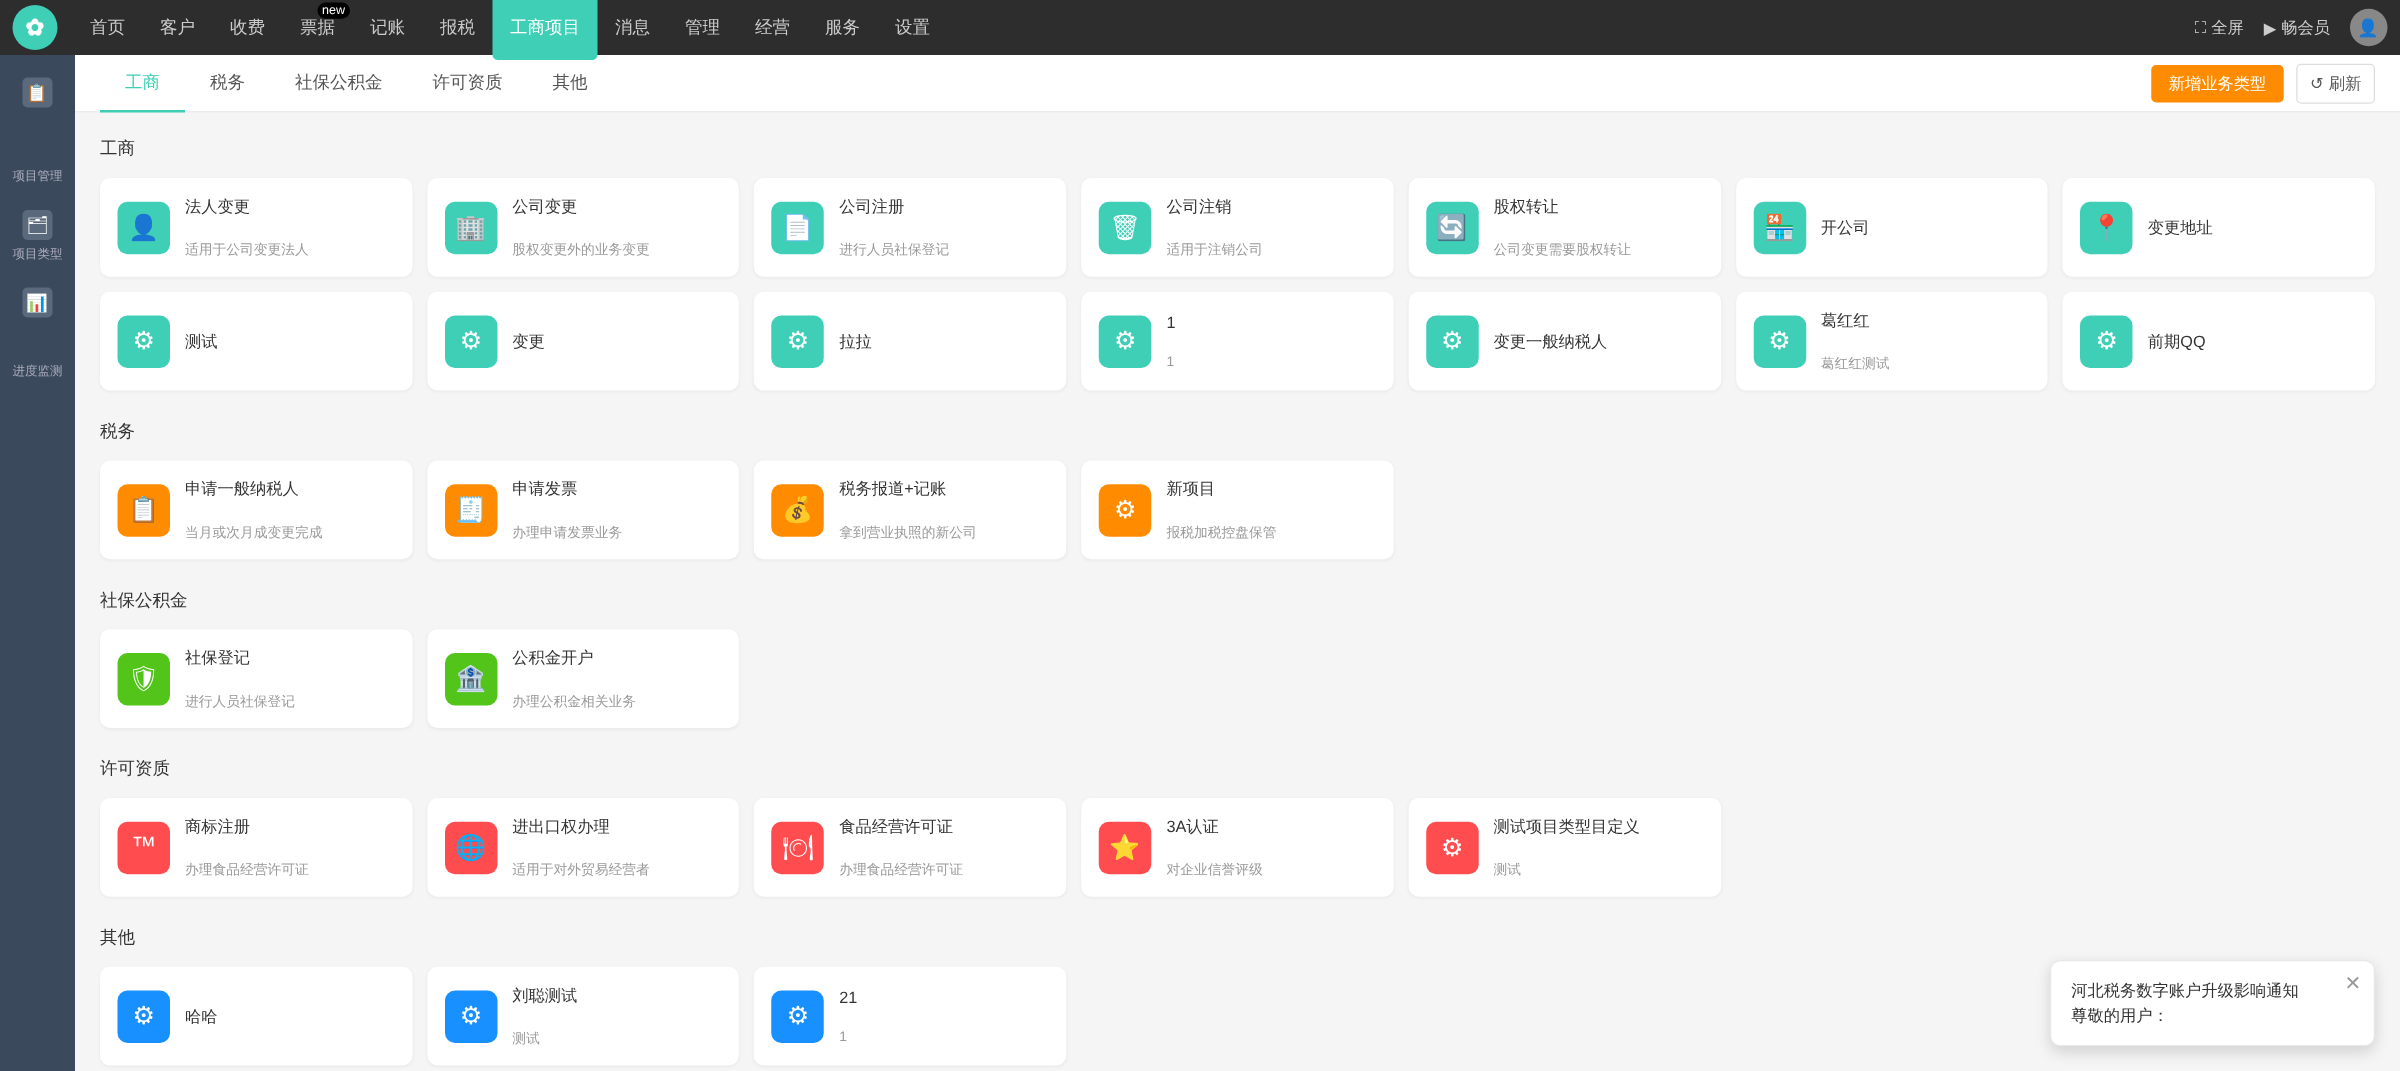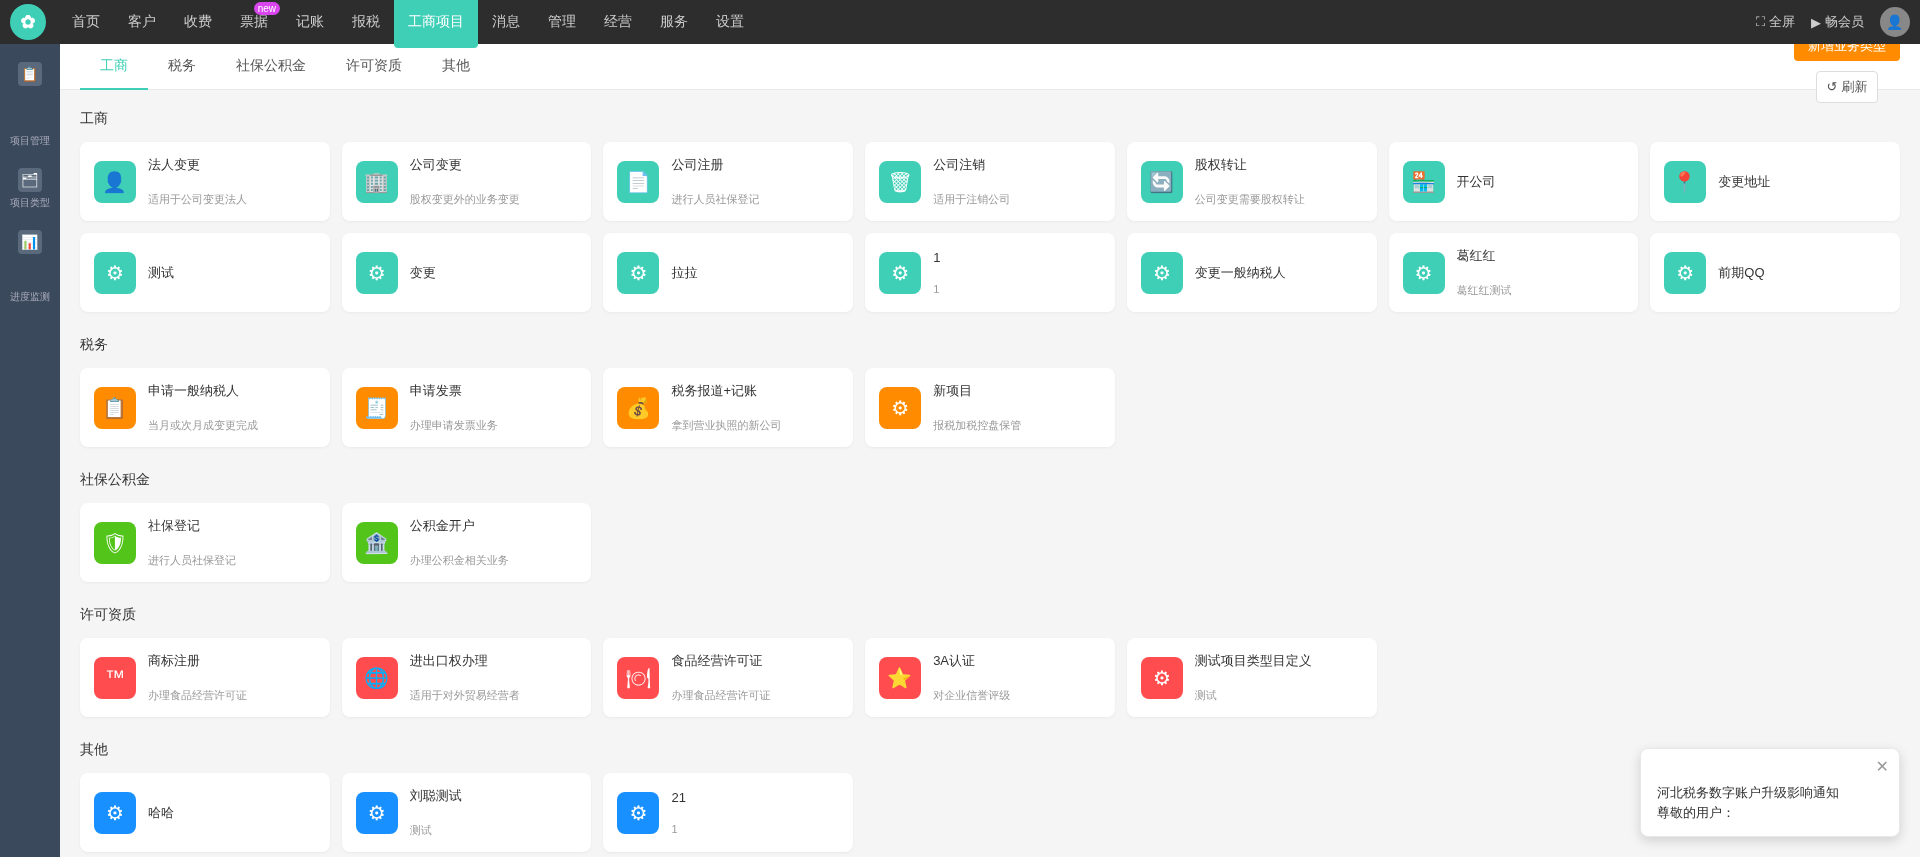--- a/index.html
+++ b/index.html
@@ -4,42 +4,42 @@
   <style>
     * { box-sizing: border-box; margin: 0; padding: 0; }
     body { font-family: "Microsoft YaHei", "PingFang SC", sans-serif; background: #f5f5f5; font-size: 14px; color: #333; display: flex; flex-direction: column; height: 100vh; overflow: hidden; }
 
     
     .top-nav { background: #2d2d2d; height: 44px; display: flex; align-items: center; padding: 0 10px; flex-shrink: 0; }
     .logo { width: 36px; height: 36px; background: #3ecfb6; border-radius: 50%; display: flex; align-items: center; justify-content: center; color: #fff; font-size: 18px; font-weight: bold; margin-right: 12px; flex-shrink: 0; }
     .nav-items { display: flex; align-items: center; gap: 0; flex: 1; }
     .nav-item { color: #ccc; padding: 0 14px; height: 52px; display: flex; align-items: center; cursor: pointer; font-size: 14px; position: relative; }
     .nav-item.active { background: #3ecfb6; color: #fff; border-radius: 4px; }
-    .nav-item .badge { background: #d946ef; color: #fff; font-size: 10px; padding: 1px 4px; border-radius: 8px; position: absolute; top: 6px; right: 2px; }
+    .nav-item .badge { background: #000000; color: #fff; font-size: 10px; padding: 1px 4px; border-radius: 8px; position: absolute; top: 6px; right: 2px; }
     .nav-right { display: flex; align-items: center; gap: 16px; color: #ccc; font-size: 13px; }
     .nav-right-item { display: flex; align-items: center; gap: 4px; cursor: pointer; }
     .avatar { width: 30px; height: 30px; border-radius: 50%; background: #888; display: flex; align-items: center; justify-content: center; color: #fff; font-size: 14px; cursor: pointer; }
 
     
     .main-layout { display: flex; flex: 1; overflow: hidden; }
 
     
     .sidebar { width: 60px; background: #3a4a5c; display: flex; flex-direction: column; align-items: center; padding-top: 10px; gap: 4px; flex-shrink: 0; }
     .sidebar-item { width: 56px; display: flex; flex-direction: column; align-items: center; padding: 8px 0; cursor: pointer; border-radius: 4px; color: #aab; font-size: 11px; gap: 4px; }
     .sidebar-item .s-icon { width: 24px; height: 24px; background: #5a6a7c; border-radius: 4px; display: flex; align-items: center; justify-content: center; color: #fff; font-size: 14px; }
 
     
     .content { flex: 1; display: flex; flex-direction: column; overflow: hidden; }
 
     
     .sub-tabs { background: #fff; border-bottom: 1px solid #e8e8e8; display: flex; align-items: center; padding: 0 20px; height: 46px; flex-shrink: 0; justify-content: space-between; }
     .sub-tabs-left { display: flex; gap: 0; }
     .sub-tab { padding: 0 20px; height: 46px; display: flex; align-items: center; cursor: pointer; font-size: 14px; color: #555; border-bottom: 2px solid transparent; }
     .sub-tab.active { color: #3ecfb6; border-bottom: 2px solid #3ecfb6; font-weight: 500; }
-    .sub-tabs-right { display: flex; gap: 10px; align-items: center; flex-direction: column; }
+    .sub-tabs-right { display: flex; gap: 10px; align-items: center; }
     .btn-add { background: #ff8c00; color: #fff; padding: 6px 14px; border-radius: 4px; cursor: pointer; font-size: 13px; border: none; }
     .btn-refresh { background: #fff; color: #555; padding: 6px 10px; border-radius: 4px; cursor: pointer; font-size: 13px; border: 1px solid #ddd; display: flex; align-items: center; gap: 4px; }
 
     
     .scroll-area { flex: 1; overflow-y: auto; padding: 20px; }
 
     
     .section-title { font-size: 14px; color: #333; font-weight: 500; margin-bottom: 14px; }
 
     
@@ -51,21 +51,21 @@
     .card-icon.red { background: #ff4d4f; }
     .card-icon.blue { background: #1890ff; }
     .card-icon.green { background: #52c41a; }
     .card-text { flex: 1; min-width: 0; }
     .card-name { font-size: 13px; font-weight: 500; color: #333; white-space: nowrap; overflow: hidden; text-overflow: ellipsis; }
     .card-desc { font-size: 11px; color: #999; margin-top: 18px; white-space: nowrap; overflow: hidden; text-overflow: ellipsis; }
 
     
     .notification { position: fixed; bottom: 20px; right: 20px; background: #fff; border: 1px solid #e8e8e8; border-radius: 8px; padding: 14px 16px; width: 260px; box-shadow: 0 4px 12px rgba(0,0,0,0.15); font-size: 13px; color: #333; z-index: 100; }
     .notification-close { position: absolute; top: 8px; right: 10px; cursor: pointer; color: #999; font-size: 16px; }
-    .notification-text { line-height: 1.5; margin-top: 20px; }
+    .notification-text { line-height: 1.5; }
   </style>
 </head>
 <body>
 
 <div class="top-nav">
   <div class="logo">✿</div>
   <div class="nav-items">
 
   <div class="nav-item">首页</div>
       <div class="nav-item">客户</div>

